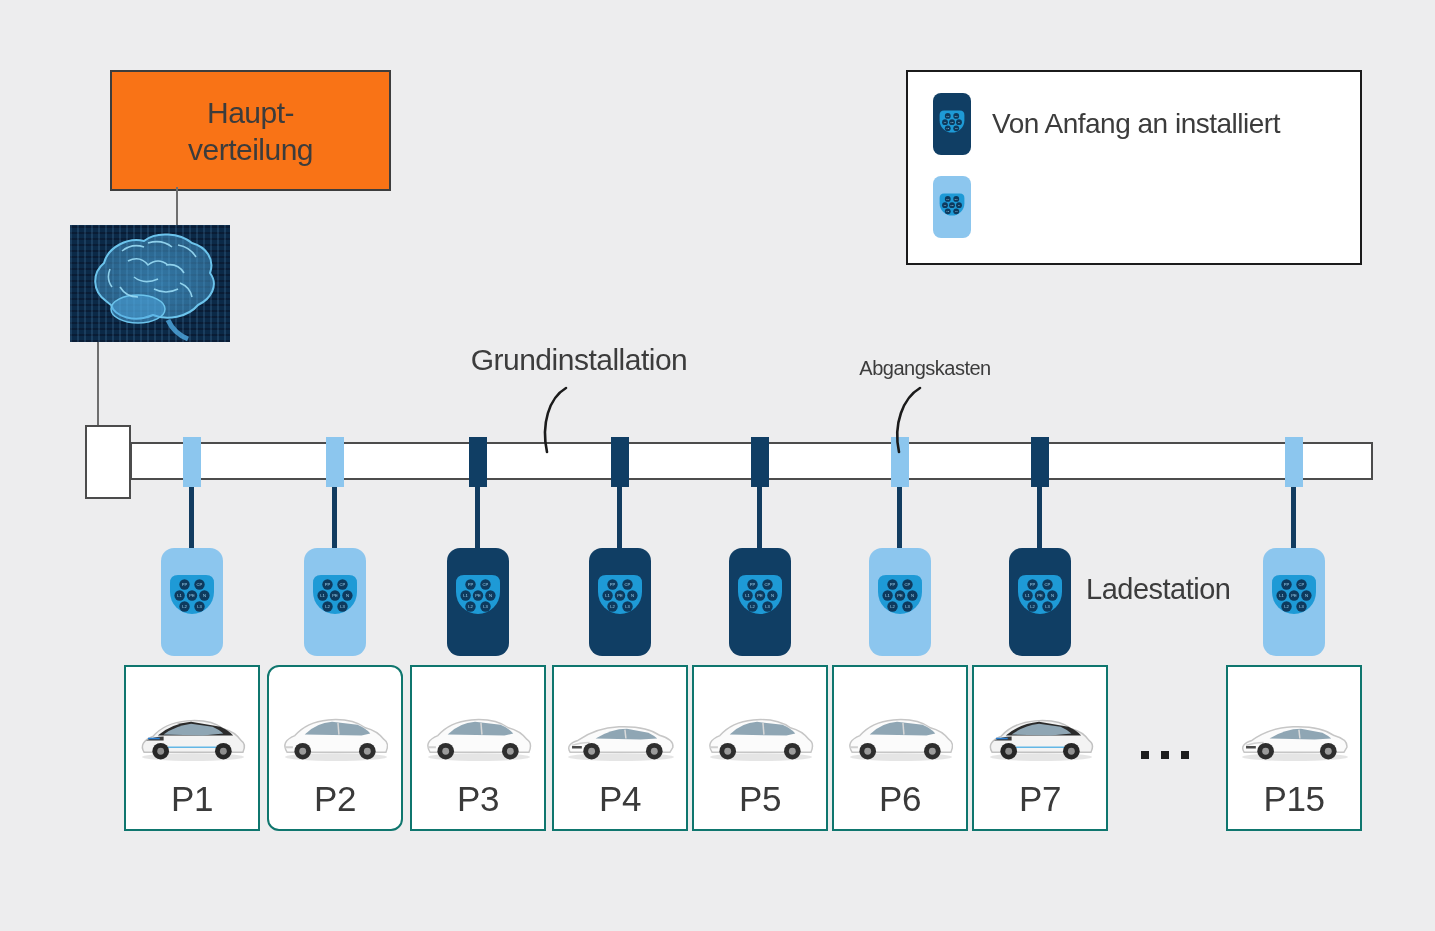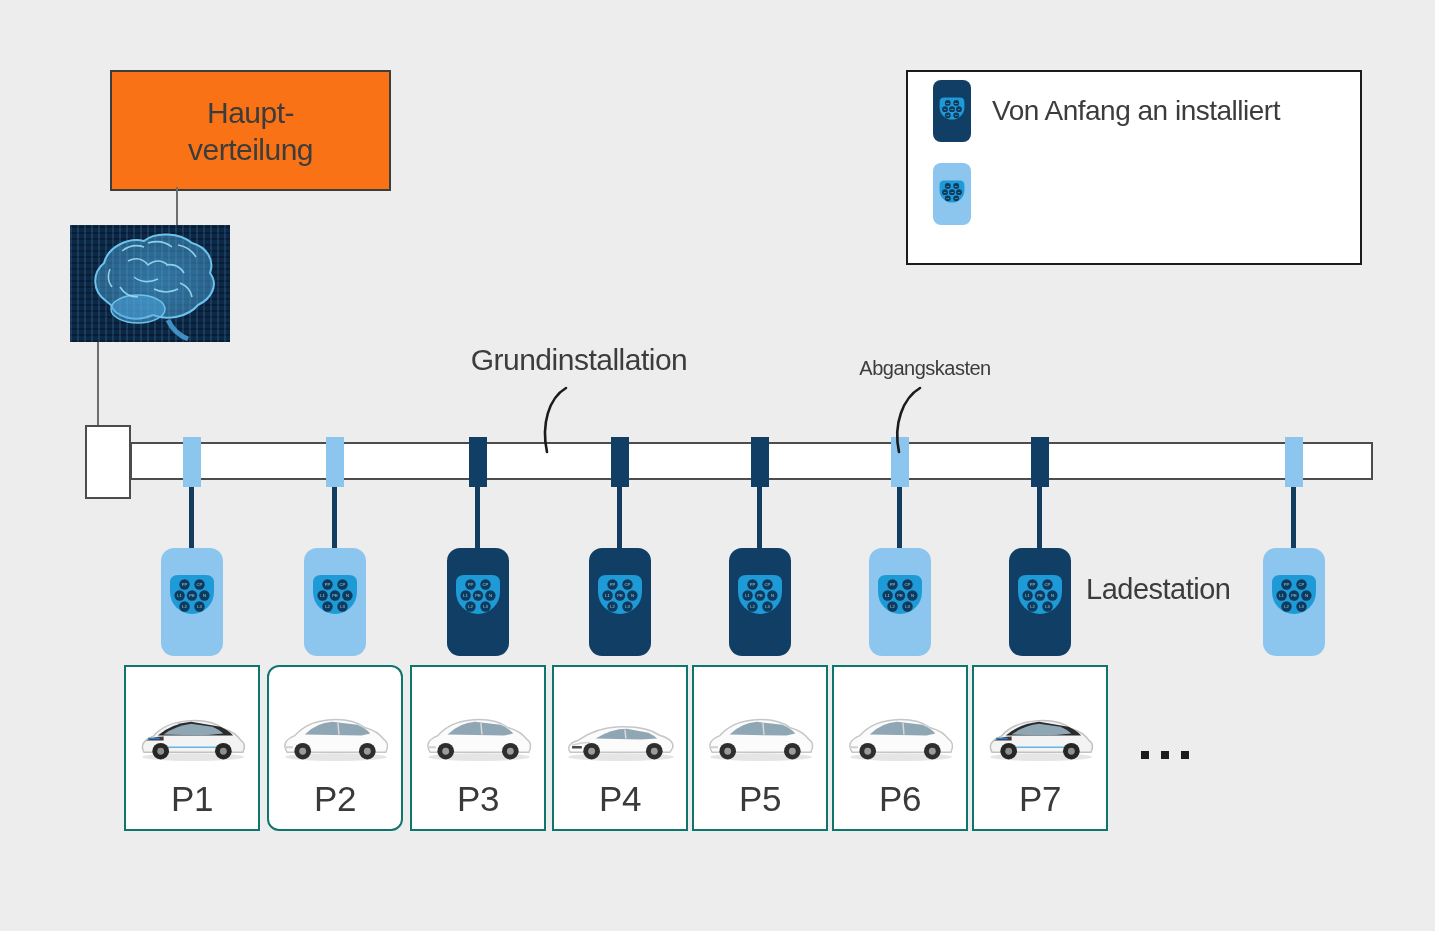--- a/index.html
+++ b/index.html
@@ -12,21 +12,21 @@
 
   
   .hv-box{
     left:110px;top:70px;width:277px;height:117px;background:#f97316;
     border:2px solid #3d3d3d;display:flex;align-items:center;justify-content:center;
     text-align:center;font-size:30px;line-height:37px;white-space:pre-line;
   }
   .legend{
     left:906px;top:70px;width:456px;height:195px;background:#fff;
     border:2px solid #1b1b1b;box-sizing:border-box;
-    display:flex;flex-direction:column;padding:8px 0 0 25px;row-gap:21px;
+    display:flex;flex-direction:column;padding:21px 0 0 25px;row-gap:21px;
   }
   .legend-row{display:flex;align-items:center;gap:21px;}
   .legend-label{font-size:28px;}
 
   
   .wire-v{width:2px;background:#6e6e6e;}
 
   
   .brain{
     left:70px;top:225px;width:160px;height:117px;
@@ -293,20 +293,26 @@
         <use href="#car-hatch"></use>
       </svg>
     <div class="plabel">P6</div>
   </div>
   <div class="abs parking" style="left:972px;">
     <svg class="car" width="118" height="47" viewBox="0 0 120 48">
         <use href="#car-i3"></use>
       </svg>
     <div class="plabel">P7</div>
   </div>
+  <div class="abs parking" style="left:1226px;">
+    <svg class="car" width="118" height="47" viewBox="0 0 120 48">
+        <use href="#car-sedan"></use>
+      </svg>
+    <div class="plabel">P15</div>
+  </div>
 
   <div class="abs dots">
     <span></span>
     <span></span>
     <span></span>
   </div>
 
 </div>
 
 </body></html>

